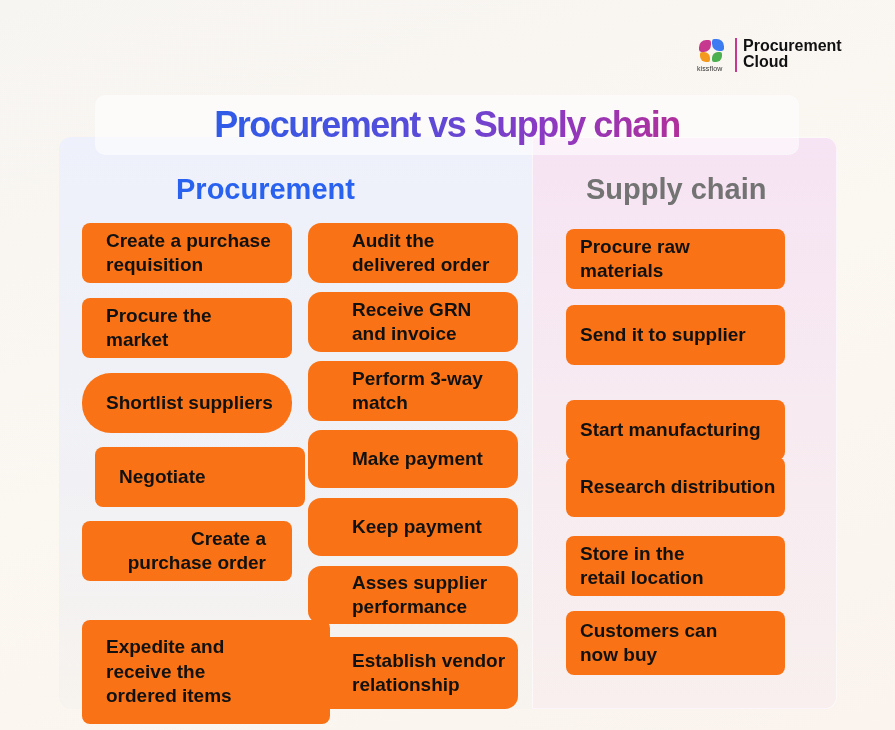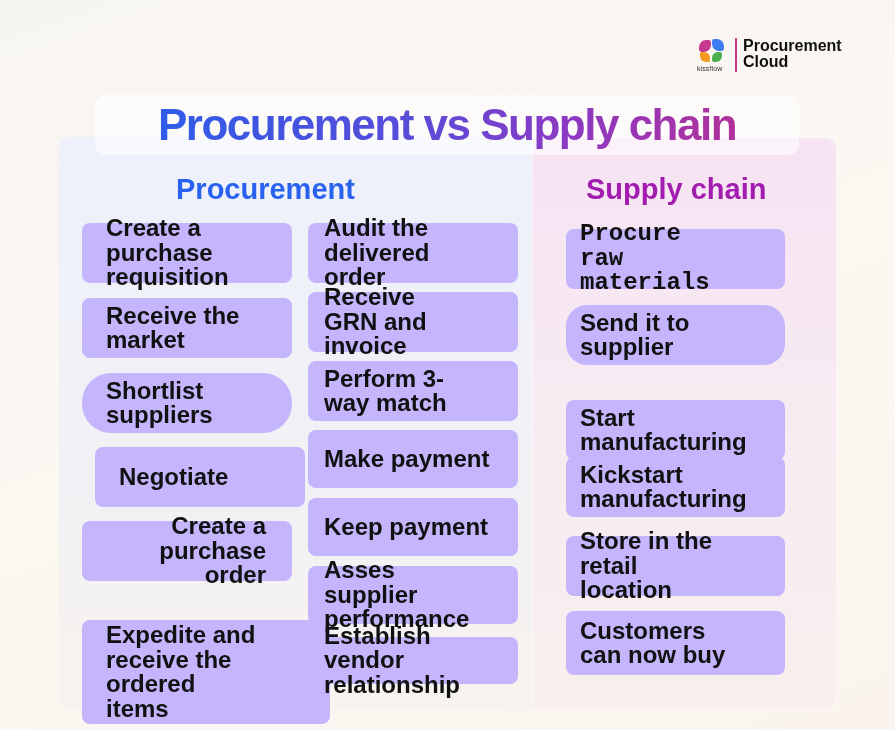--- a/index.html
+++ b/index.html
@@ -19,46 +19,46 @@
   .logo-word { position: absolute; left: 0; bottom: 0; font-size: 7px; color: #333; letter-spacing: 0.1px; }
   .logo-sep { width: 2px; background: #c6398f; margin: 0 6px 0 8px; }
   .logo-text { font-size: 16px; font-weight: 700; color: #111; line-height: 16px; }
 
   .title-wrap {
     position: absolute; left: 95px; top: 95px; width: 704px; height: 60px;
     background: rgba(255,255,255,0.55); border-radius: 10px; z-index: 2;
     display: flex; align-items: center; justify-content: center;
   }
   .title {
-    font-size: 44px; font-weight: 700; letter-spacing: -1.5px;
+    font-size: 36px; font-weight: 700; letter-spacing: -1.5px;
     background: linear-gradient(90deg, #2f5ce8 0%, #5a4bd8 45%, #8a3ac4 70%, #b0309b 100%);
     -webkit-background-clip: text; background-clip: text; color: transparent;
   }
 
   .panel-left {
     position: absolute; left: 59px; top: 137px; width: 474px; height: 572px;
     background: linear-gradient(180deg, #eef1fb 0%, #f1f1f5 60%, #f7f3ee 100%);
     border-radius: 12px 0 0 12px;
   }
   .panel-right {
     position: absolute; left: 532px; top: 137px; width: 305px; height: 572px;
     background: linear-gradient(180deg, #f6e3f3 0%, #f7ebf1 50%, #f8efee 100%);
     border-radius: 0 12px 12px 0;
     border: 1px solid rgba(255,255,255,0.6);
   }
   .col-head { position: absolute; font-size: 29px; font-weight: 700; }
   .head-proc { left: 176px; top: 173px; color: #2a62f0; }
-  .head-sc { left: 586px; top: 173px; color: #a21caf; }
+  .head-sc { left: 586px; top: 173px; color: #737373; }
 
   .card {
-    position: absolute; background: #c4b5fd; border-radius: 8px;
+    position: absolute; background: #f97316; border-radius: 8px;
     display: flex; align-items: center; padding-left: 24px;
-    font-size: 24px; font-weight: 600; color: #111; line-height: 24.5px;
+    font-size: 19px; font-weight: 600; color: #111; line-height: 24.5px;
   }
-  .card.c2 { padding-left: 16px; }
+  .card.c2 { padding-left: 44px; border-radius: 13px; }
   .card.c3 { padding-left: 14px; }
 </style>
 </head>
 <body>
 
 <div class="logo">
   <div class="logo-mark">
     <span class="petal p1"></span>
       <span class="petal p2"></span>
     <span class="petal p3"></span>
@@ -79,21 +79,21 @@
   <h1 class="title">Procurement vs Supply chain</h1>
 </div>
 
 <h2 class="col-head head-proc">Procurement</h2>
 <h2 class="col-head head-sc">Supply chain</h2>
 
 <div class="card" style="left:82px;top:223px;width:210px;height:60px;">
     <span style="width:180px">Create a purchase requisition</span>
   </div>
 <div class="card" style="left:82px;top:298px;width:210px;height:60px;">
-    <span style="width:140px">Receive the market</span>
+    <span style="width:140px">Procure the market</span>
   </div>
 <div class="card" style="left:82px;top:373px;width:210px;height:60px;border-radius:29px;">
     <span>Shortlist suppliers</span>
   </div>
 <div class="card" style="left:82px;top:447px;width:210px;height:60px;margin-left:13px;">
     <span>Negotiate</span>
   </div>
 <div class="card" style="left:82px;top:521px;width:210px;height:60px;text-align:right;">
     <span style="width:160px">Create a purchase order</span>
   </div>
@@ -112,34 +112,34 @@
   </div>
 <div class="card c2" style="left:308px;top:430px;width:210px;height:58px;align-items:flex-start;padding-top:17px;">
     <span>Make payment</span>
   </div>
 <div class="card c2" style="left:308px;top:498px;width:210px;height:58px;align-items:flex-start;padding-top:17px;">
     <span>Keep payment</span>
   </div>
 <div class="card c2" style="left:308px;top:566px;width:210px;height:58px;">
     <span style="width:150px">Asses supplier performance</span>
   </div>
-<div class="card c2" style="left:308px;top:637px;width:210px;height:47px;">
+<div class="card c2" style="left:308px;top:637px;width:210px;height:72px;">
     <span style="width:170px">Establish vendor relationship</span>
   </div>
 
-<div class="card c3" style="left:566px;top:229px;width:219px;height:60px;font-family:Liberation Mono, monospace;">
+<div class="card c3" style="left:566px;top:229px;width:219px;height:60px;">
     <span style="width:130px">Procure raw materials</span>
   </div>
-<div class="card c3" style="left:566px;top:305px;width:219px;height:60px;border-radius:21px;">
+<div class="card c3" style="left:566px;top:305px;width:219px;height:60px;">
     <span>Send it to supplier</span>
   </div>
 <div class="card c3" style="left:566px;top:400px;width:219px;height:60px;">
     <span>Start manufacturing</span>
   </div>
 <div class="card c3" style="left:566px;top:457px;width:219px;height:60px;">
-    <span>Kickstart manufacturing</span>
+    <span>Research distribution</span>
   </div>
 <div class="card c3" style="left:566px;top:536px;width:219px;height:60px;">
     <span style="width:150px">Store in the retail location</span>
   </div>
 <div class="card c3" style="left:566px;top:611px;width:219px;height:64px;">
     <span style="width:150px">Customers can now buy</span>
   </div>
 
 </body></html>

